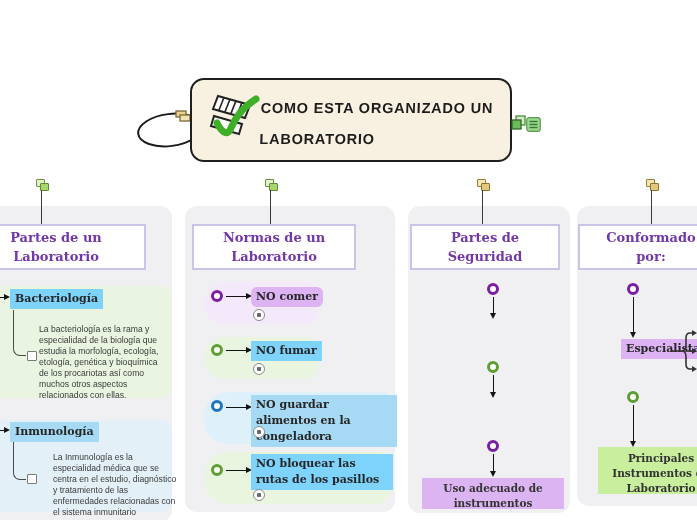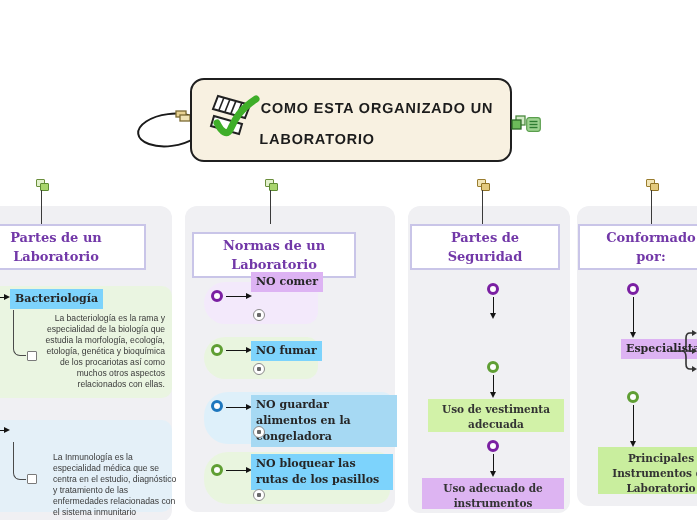--- a/index.html
+++ b/index.html
@@ -122,49 +122,52 @@
   <div class="stem" style="left:482px;top:190px;height:34px;"></div>
   <div class="pages pages-tan" style="left:646px;top:179px;">
       <i class="back"></i>
       <i class="front"></i>
     </div>
   <div class="stem" style="left:651px;top:190px;height:34px;"></div>
 
   <div class="hdr" style="left:-34px;top:224px;width:176px;height:42px;">
     <span style="display:block;width:120px;">Partes de un Laboratorio</span>
   </div>
-  <div class="hdr" style="left:192px;top:224px;width:160px;height:42px;margin-top:8px;">
+  <div class="hdr" style="left:192px;top:224px;width:160px;height:42px;">
     <span style="display:block;width:110px;">Normas de un Laboratorio</span>
   </div>
   <div class="hdr" style="left:410px;top:224px;width:146px;height:42px;">
     <span style="display:block;width:90px;">Partes de Seguridad</span>
   </div>
   <div class="hdr" style="left:578px;top:224px;width:142px;height:42px;">
     <span style="display:block;width:96px;">Conformado por:</span>
   </div>
 
   <div class="subpanel" style="left:-24px;top:286px;width:196px;height:112px;background:#eaf5e1;"></div>
   <div class="hline" style="left:-4px;top:297px;width:8px;"></div>
   <div class="hl hl-green" style="left:10px;top:289px;">
     <span>Bacteriología</span>
   </div>
   <div class="elbow" style="left:13px;top:310px;width:12px;height:45px;"></div>
   <div class="checkbox" style="left:27px;top:351px;"></div>
-  <div class="def" style="left:39px;top:313px;width:126px;text-align:right;">La bacteriología es la rama y especialidad de la biología que estudia la morfología, ecología, etología, genética y bioquímica de los procariotas así como muchos otros aspectos relacionados con ellas.</div>
+  <div class="def" style="left:39px;top:324px;width:126px;">La bacteriología es la rama y especialidad de la biología que estudia la morfología, ecología, etología, genética y bioquímica de los procariotas así como muchos otros aspectos relacionados con ellas.</div>
 
   <div class="subpanel" style="left:-24px;top:420px;width:196px;height:92px;background:#e4f0f8;"></div>
   <div class="hline" style="left:-4px;top:430px;width:8px;"></div>
+  <div class="hl hl-blue" style="left:10px;top:422px;">
+    <span>Inmunología</span>
+  </div>
   <div class="elbow" style="left:13px;top:442px;width:12px;height:37px;"></div>
   <div class="checkbox" style="left:27px;top:474px;"></div>
   <div class="def" style="left:53px;top:452px;width:126px;">La Inmunología es la especialidad médica que se centra en el estudio, diagnóstico y tratamiento de las enfermedades relacionadas con el sistema inmunitario</div>
 
   <div class="blob" style="left:204px;top:282px;width:114px;height:42px;background:#f3e9fb;"></div>
   <div class="ring ring-purple" style="left:211px;top:290px;"></div>
   <div class="hline" style="left:226px;top:296px;width:20px;"></div>
-  <div class="hl hl-purple" style="left:251px;top:272px;">
+  <div class="hl hl-purple" style="left:251px;top:287px;border-radius:6px;">
     <span>NO comer</span>
   </div>
   <div class="dotcircle" style="left:253px;top:309px;"></div>
 
   <div class="blob" style="left:204px;top:337px;width:114px;height:42px;background:#e9f5df;"></div>
   <div class="ring ring-green" style="left:211px;top:344px;"></div>
   <div class="hline" style="left:226px;top:350px;width:20px;"></div>
   <div class="hl hl-green" style="left:251px;top:341px;">
     <span>NO fumar</span>
   </div>
@@ -183,23 +186,20 @@
   <div class="hline" style="left:226px;top:470px;width:20px;"></div>
   <div class="hl hl-green" style="left:251px;top:454px;width:132px;">
     <span>NO bloquear las rutas de los pasillos</span>
   </div>
   <div class="dotcircle" style="left:253px;top:489px;"></div>
 
   <div class="ring ring-purple" style="left:487px;top:283px;"></div>
   <div class="vline" style="left:493px;top:297px;height:16px;"></div>
   <div class="ring ring-green" style="left:487px;top:361px;"></div>
   <div class="vline" style="left:493px;top:375px;height:17px;"></div>
-  <div class="boxc" style="left:428px;top:399px;width:132px;height:27px;background:#d2f2a8;">
-    <span>Uso de vestimenta adecuada</span>
-  </div>
   <div class="ring ring-purple" style="left:487px;top:440px;"></div>
   <div class="vline" style="left:493px;top:454px;height:17px;"></div>
   <div class="boxc" style="left:422px;top:478px;width:138px;height:25px;background:#ddb4f2;">
     <span>Uso adecuado de instrumentos</span>
   </div>
 
   <div class="ring ring-purple" style="left:627px;top:283px;"></div>
   <div class="vline" style="left:633px;top:297px;height:35px;"></div>
   <div class="hl hl-purple" style="left:597px;top:339px;margin-left:24px;">
     <span>Especialista</span>

